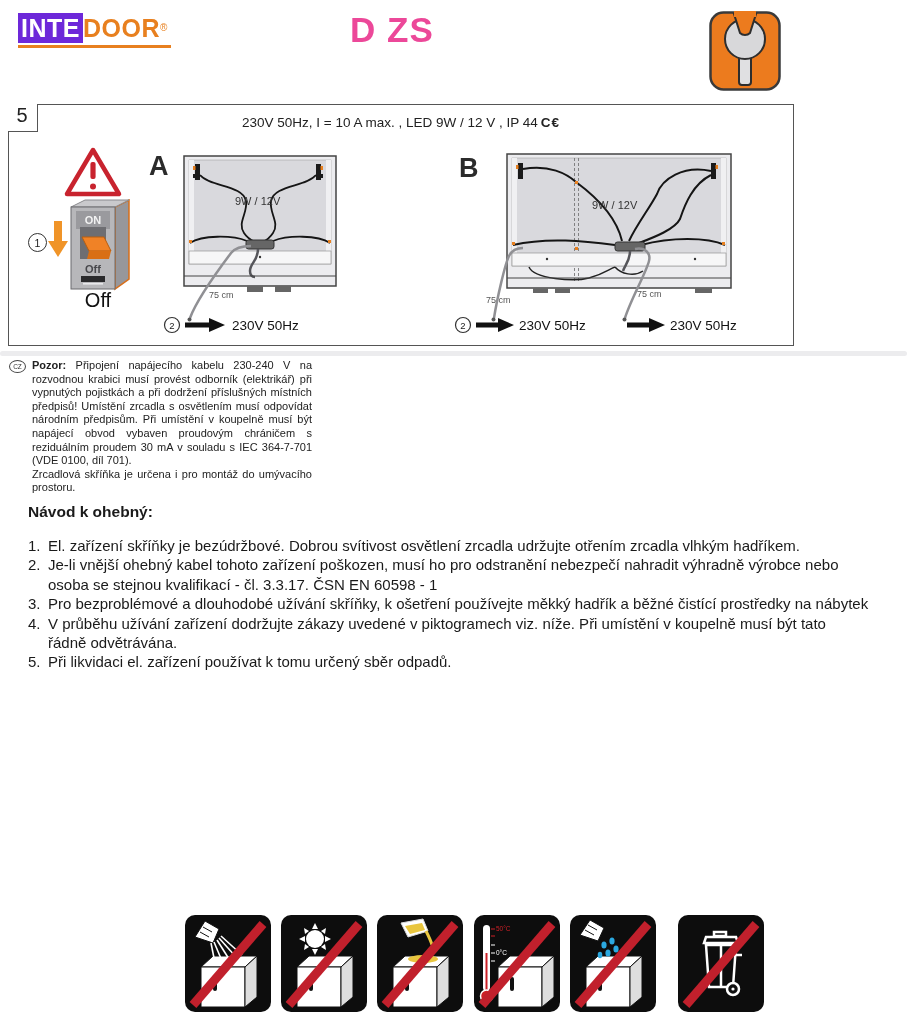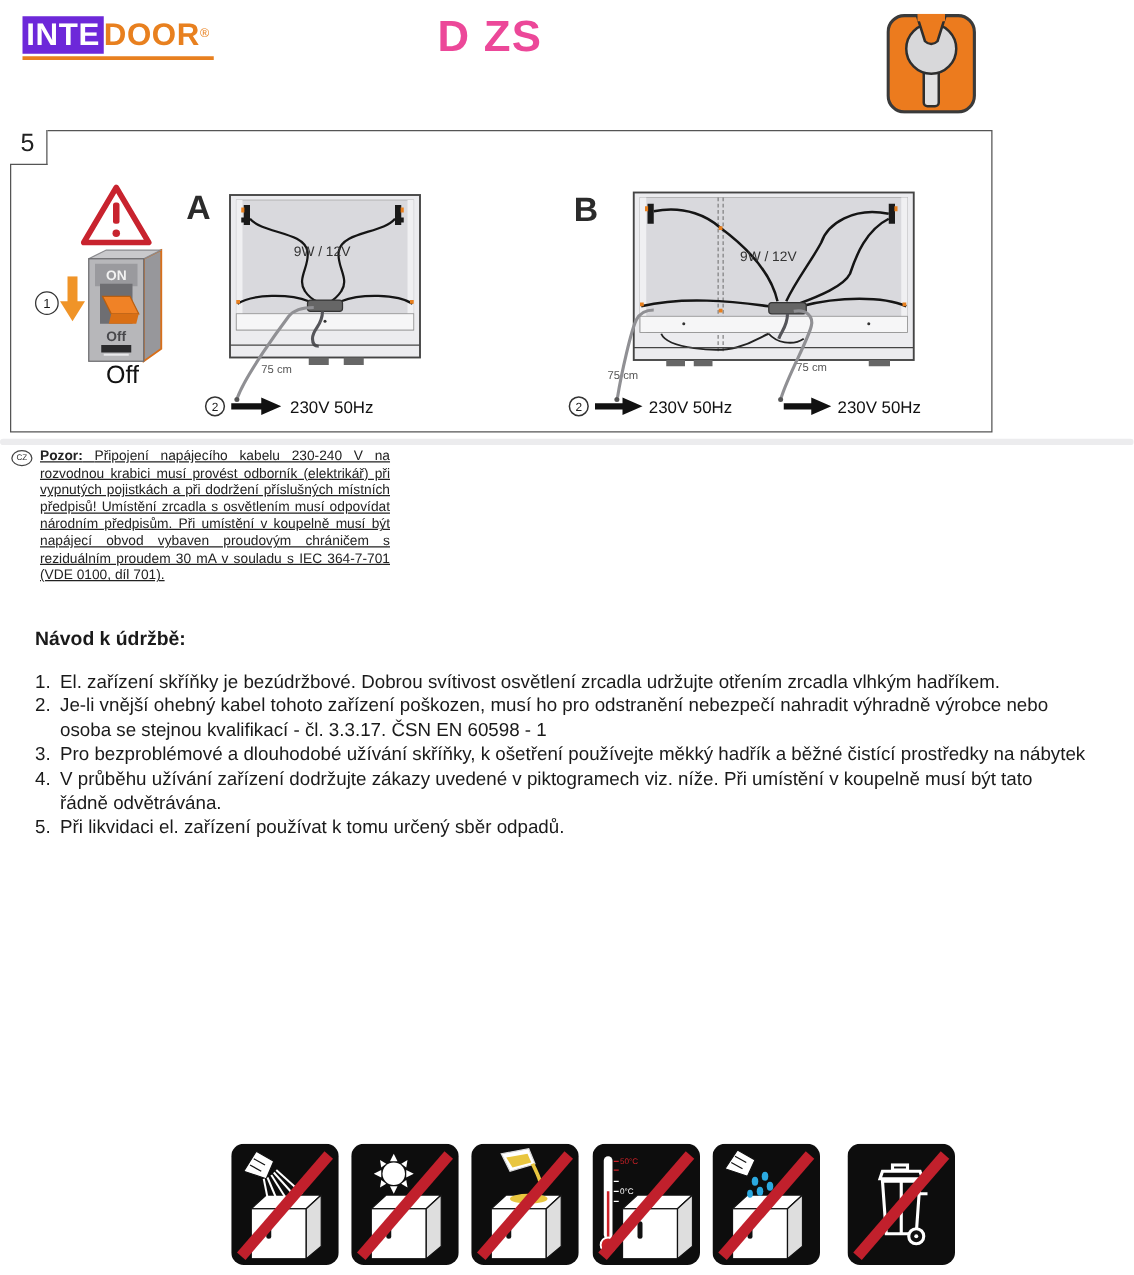--- a/index.html
+++ b/index.html
@@ -23,21 +23,21 @@
   .ce{font-weight:bold;letter-spacing:1px;margin-left:3px;}
   .diagram-label{font-size:27px;font-weight:bold;color:#2b2b2b;}
   .circ1{left:19px;top:128px;width:17px;height:17px;border:1.2px solid #333;border-radius:50%;
          font-size:10.5px;display:flex;align-items:center;justify-content:center;background:#fff;}
   .offcap{left:54px;top:184px;width:70px;text-align:center;font-size:20px;color:#111;}
   svg text{font-family:"Liberation Sans",sans-serif;}
   
   .band{left:0;top:351px;width:907px;height:5px;background:#ececee;border-radius:3px;}
   
   .warn{left:7px;top:359px;width:305px;font-size:11px;line-height:13.6px;color:#222;}
-  .warn .body{padding-left:25px;text-align:justify;text-decoration:underline;}
+  .warn .body{padding-left:25px;text-align:justify;}
   .warn .badge{position:absolute;left:2px;top:1px;width:15px;height:11px;border:1px solid #444;border-radius:50%;
                font-size:6.5px;display:flex;align-items:center;justify-content:center;color:#333;}
   .warn b{font-weight:bold;}
   
   .mhead{left:28px;top:503px;font-size:15.5px;font-weight:bold;}
   .mlist{left:28px;top:536px;width:960px;font-size:15px;line-height:19.4px;}
   .mlist .item{position:relative;padding-left:20px;}
   .mlist .num{position:absolute;left:0;top:0;}
   .mlist .line{white-space:nowrap;}
   
@@ -56,20 +56,23 @@
   <rect x="1.5" y="1.5" width="69" height="77" rx="13" fill="#ec7b1e" stroke="#3a3a3a" stroke-width="2.5"></rect>
   <rect x="30" y="38" width="12" height="36" rx="3" fill="#e0e0e2" stroke="#2e2e2e" stroke-width="2"></rect>
   <circle cx="36" cy="28" r="20" fill="#d8d8da" stroke="#2e2e2e" stroke-width="2"></circle>
   <path d="M25,3 L47,3 L41,22 A7,7 0 0 1 31,22 Z" fill="#ec7b1e" stroke="#2e2e2e" stroke-width="2"></path>
   <rect x="25" y="0" width="22" height="6" fill="#ec7b1e"></rect>
 </svg>
 
 <div class="abs sectionbox">
   <div class="abs notch">5</div>
 
+  <div class="abs spec">
+    <span>230V 50Hz, I = 10 A max. , LED 9W / 12 V , IP 44</span><span class="ce">C€</span>
+  </div>
 
   <svg class="abs" style="left:54px;top:40px" width="60" height="54" viewBox="0 0 60 54">
     <path d="M30,5 L56,49 L4,49 Z" fill="#fff" stroke="#c8232e" stroke-width="4.5" stroke-linejoin="round"></path>
     <rect x="27.4" y="17" width="5.2" height="17" rx="2" fill="#c8232e"></rect>
     <circle cx="30" cy="41.5" r="3" fill="#c8232e"></circle>
   </svg>
 
   <div class="abs circ1">
       <span>1</span>
     </div>
@@ -189,24 +192,25 @@
   </svg>
 </div>
 
 <div class="abs band"></div>
 
 <div class="abs warn">
   <span class="badge">CZ</span>
   <div class="body">
     <b>Pozor:</b>
     <span>Připojení napájecího kabelu 230-240 V na rozvodnou krabici musí provést odborník (elektrikář) při vypnutých pojistkách a při dodržení příslušných místních předpisů! Umístění zrcadla s osvětlením musí odpovídat národním předpisům. Při umístění v koupelně musí být napájecí obvod vybaven proudovým chráničem s reziduálním proudem 30 mA v souladu s IEC 364-7-701 (VDE 0100, díl 701).</span>
+    <div>Zrcadlová skříňka je určena i pro montáž do umývacího prostoru.</div>
   </div>
 </div>
 
-<div class="abs mhead">Návod k údržbě:</div>
+<div class="abs mhead">Návod k ohebný:</div>
 <div class="abs mlist">
   <div class="item">
     <span class="num">1.</span>
     <div class="line">El. zařízení skříňky je bezúdržbové. Dobrou svítivost osvětlení zrcadla udržujte otřením zrcadla vlhkým hadříkem.</div>
   </div>
   <div class="item">
     <span class="num">2.</span>
     <div class="line">Je-li vnější ohebný kabel tohoto zařízení poškozen, musí ho pro odstranění nebezpečí nahradit výhradně výrobce nebo</div>
     <div class="line">osoba se stejnou kvalifikací - čl. 3.3.17. ČSN EN 60598 - 1</div>
   </div>

